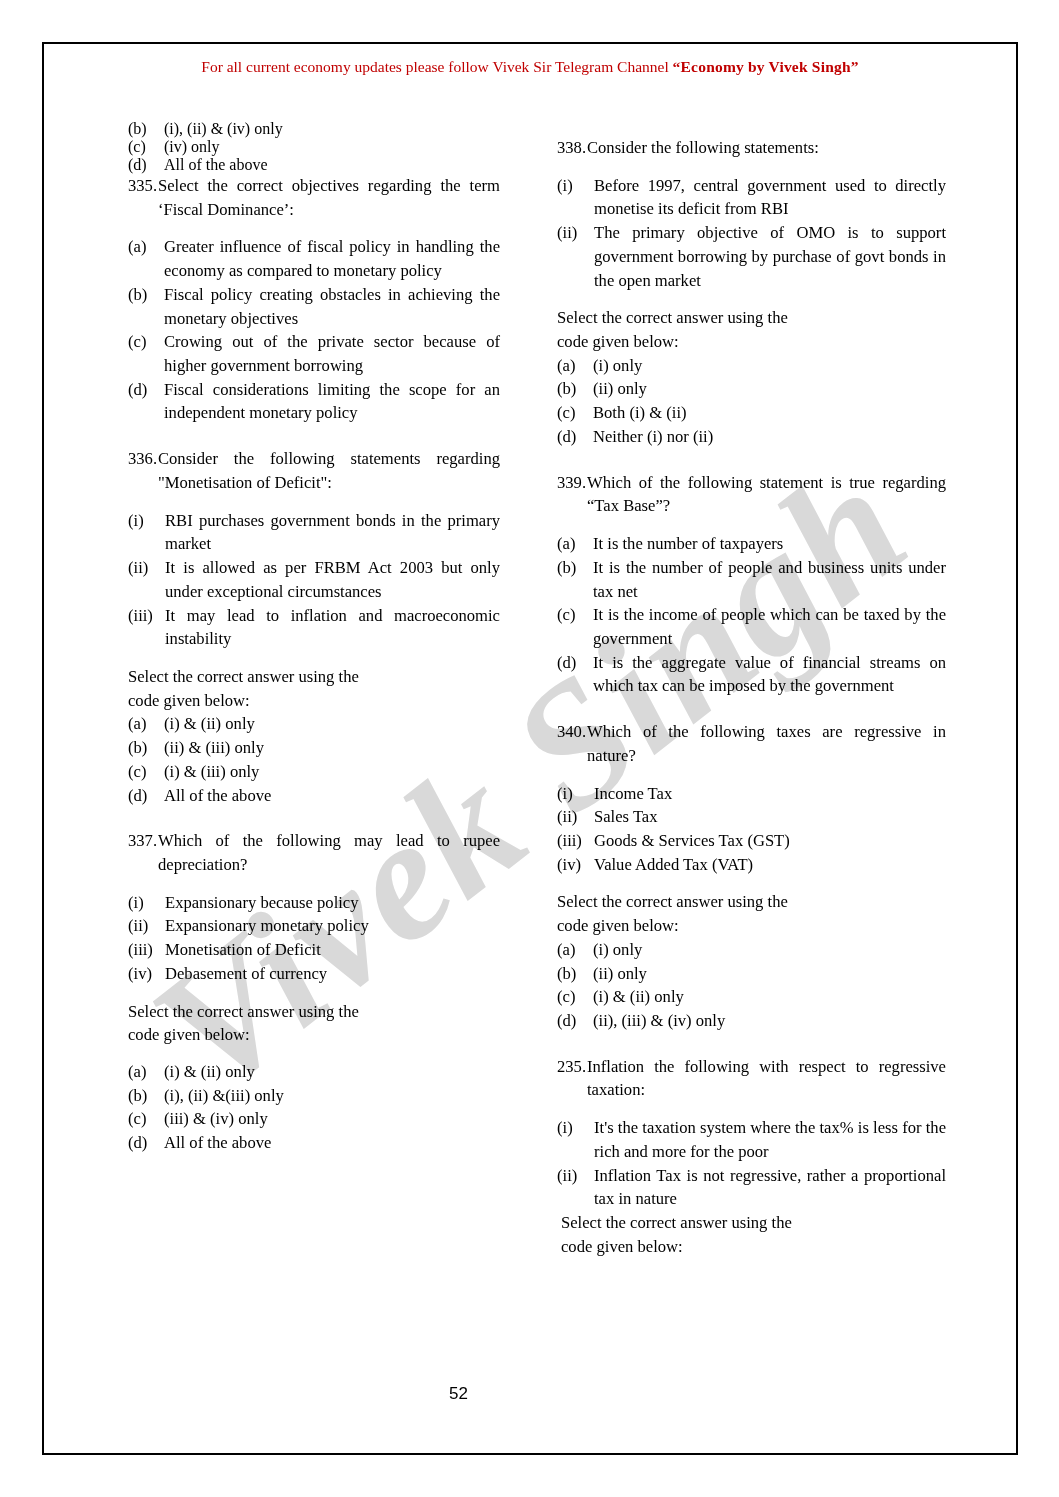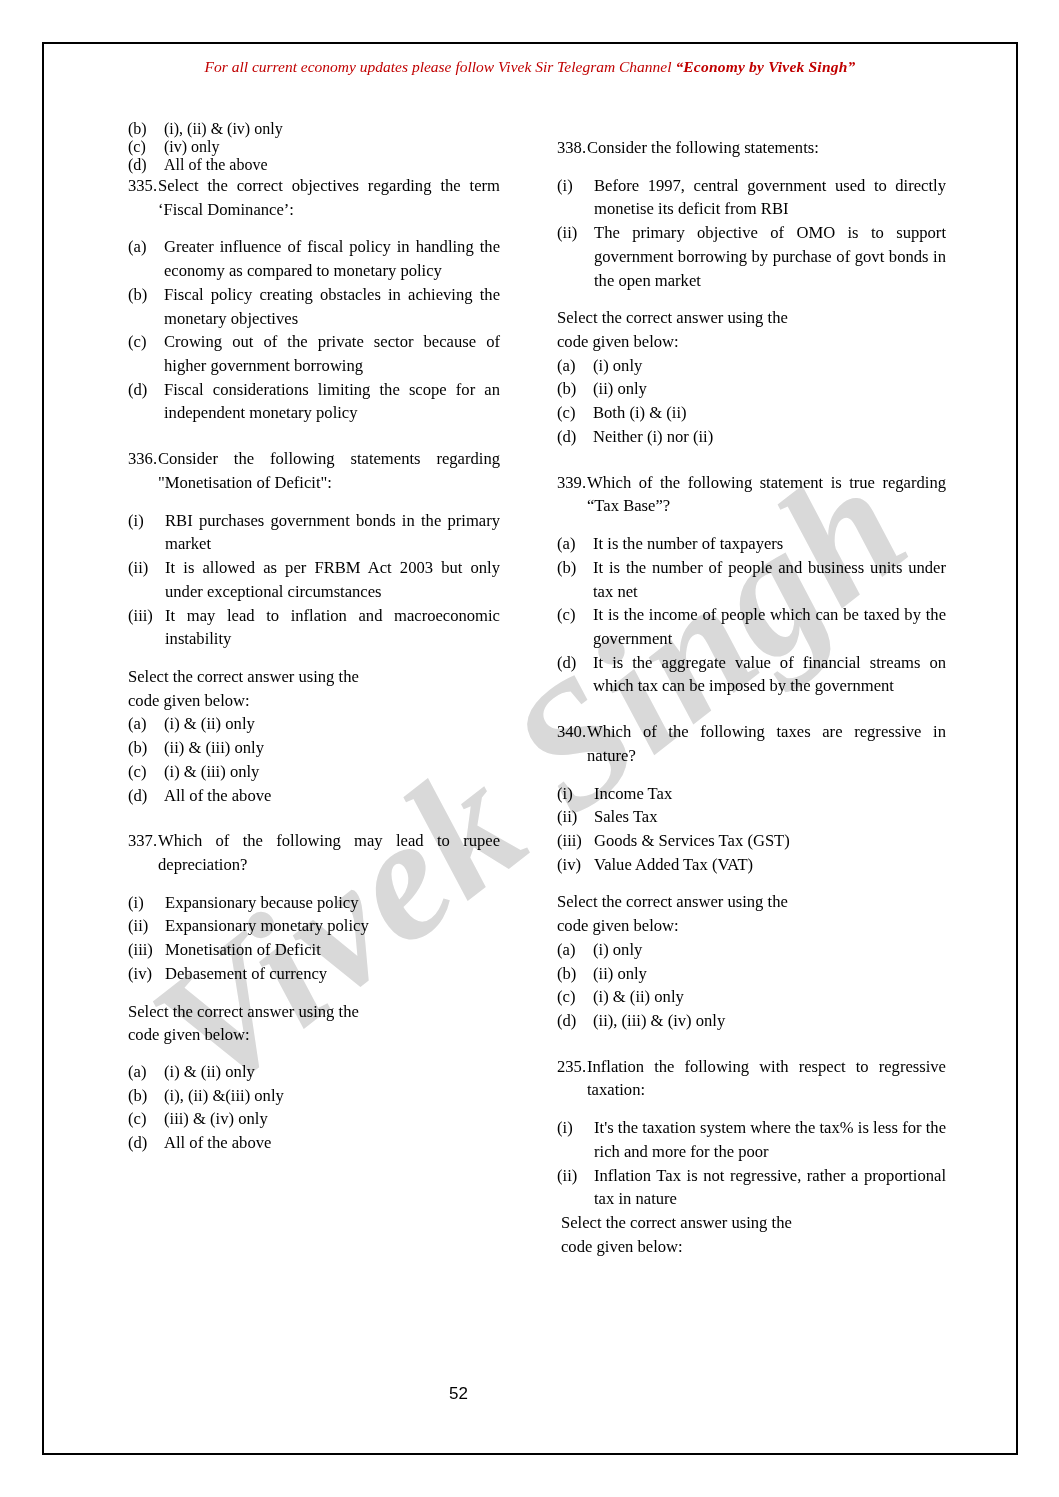--- a/index.html
+++ b/index.html
@@ -49,21 +49,20 @@
   }
   
   .header {
     position: absolute;
     left: 42px;
     top: 58px;
     width: 976px;
     text-align: center;
     z-index: 2;
     font-family: "Liberation Serif", "DejaVu Serif", serif;
-    font-style: italic;
     font-size: 15.5px;
     color: #c00000;
     white-space: nowrap;
   }
   .header .hdr-plain { font-weight: 400; }
   .header .hdr-bold  { font-weight: 700; letter-spacing: .2px; }
 
   
   .columns {
     position: absolute;

